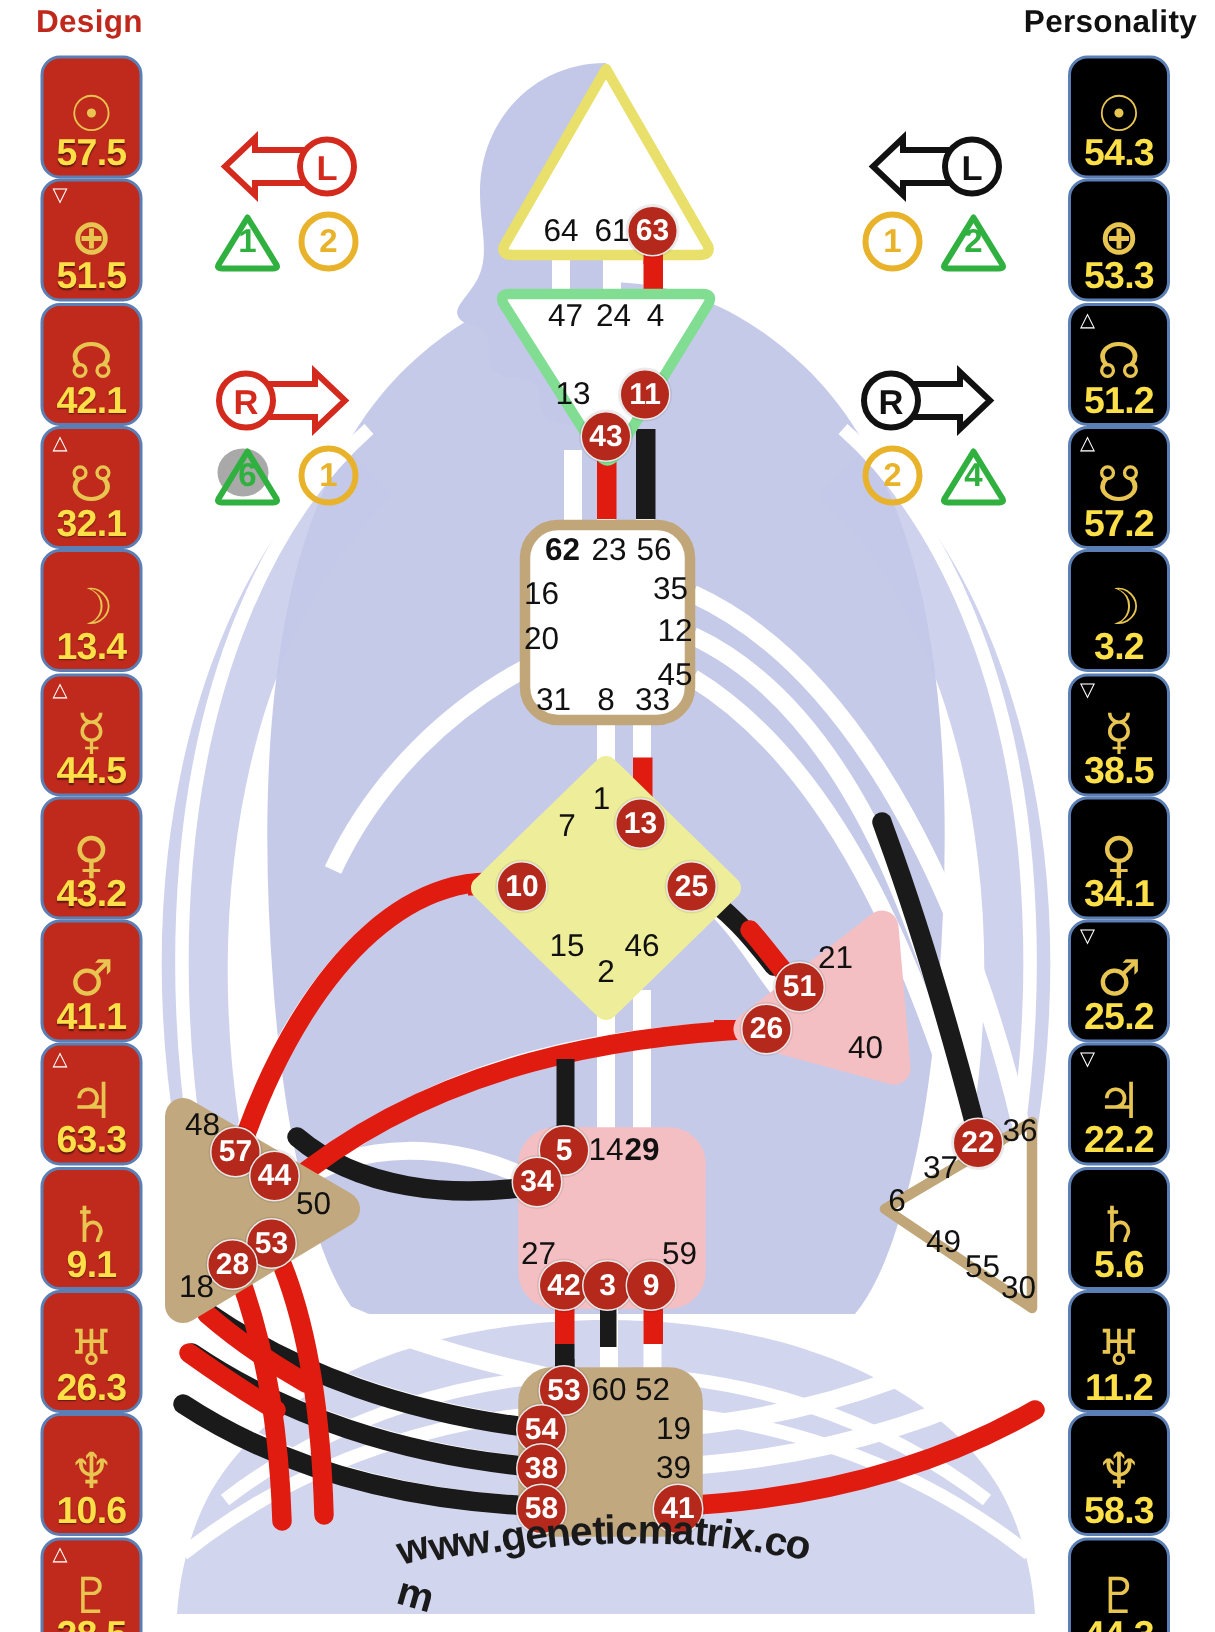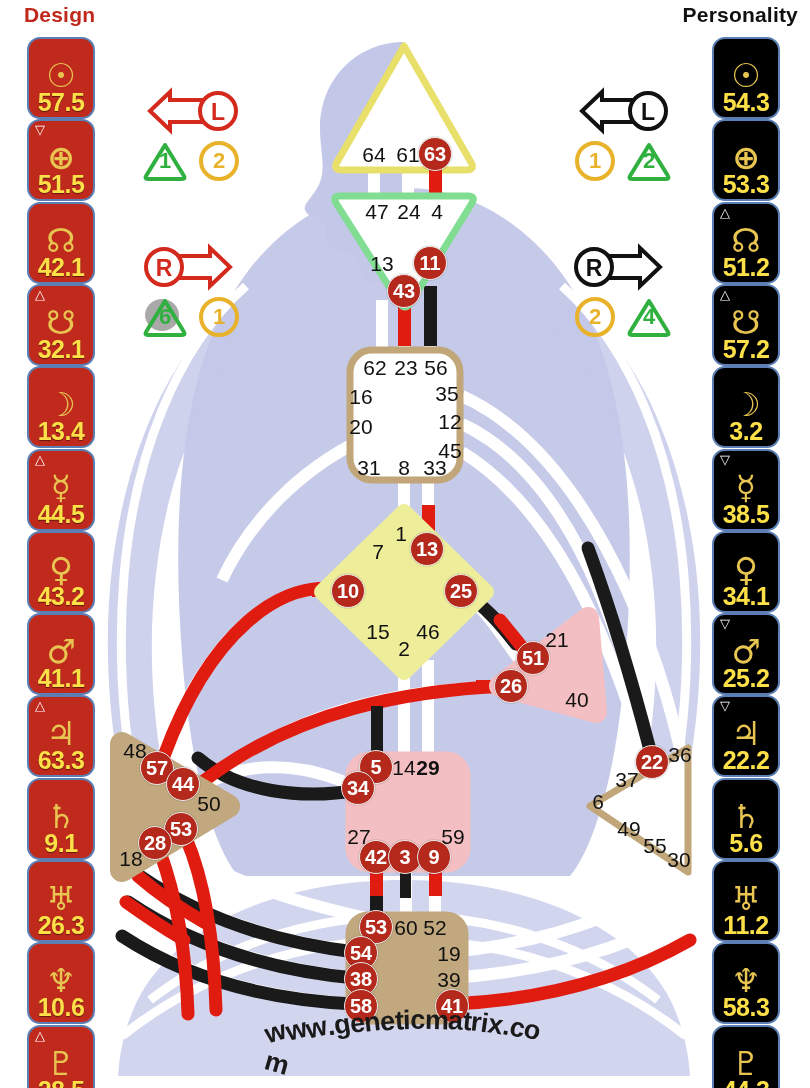--- a/index.html
+++ b/index.html
@@ -451,21 +451,21 @@
   <div id="gate-layer">
       <div class="gate" style="left: 374px; top: 154px;">64</div>
       <div class="gate" style="left: 408px; top: 154px;">61</div>
       <div class="gate active" style="left: 435px; top: 154px;">63</div>
       <div class="gate" style="left: 377px; top: 211px;">47</div>
       <div class="gate" style="left: 409px; top: 211px;">24</div>
       <div class="gate" style="left: 437px; top: 211px;">4</div>
       <div class="gate" style="left: 382px; top: 263px;">13</div>
       <div class="gate active" style="left: 430px; top: 263px;">11</div>
       <div class="gate active" style="left: 404px; top: 291px; text-align: center;">43</div>
-      <div class="gate" style="left: 375px; top: 367px;">62</div>
+      <div class="gate" style="left: 375px; top: 367px; font-weight: bold;">62</div>
       <div class="gate" style="left: 406px; top: 367px;">23</div>
       <div class="gate" style="left: 436px; top: 367px;">56</div>
       <div class="gate" style="left: 361px; top: 396px;">16</div>
       <div class="gate" style="left: 447px; top: 393px;">35</div>
       <div class="gate" style="left: 361px; top: 426px;">20</div>
       <div class="gate" style="left: 450px; top: 421px;">12</div>
       <div class="gate" style="left: 450px; top: 450px;">45</div>
       <div class="gate" style="left: 369px; top: 467px;">31</div>
       <div class="gate" style="left: 404px; top: 467px;">8</div>
       <div class="gate" style="left: 435px; top: 467px;">33</div>

